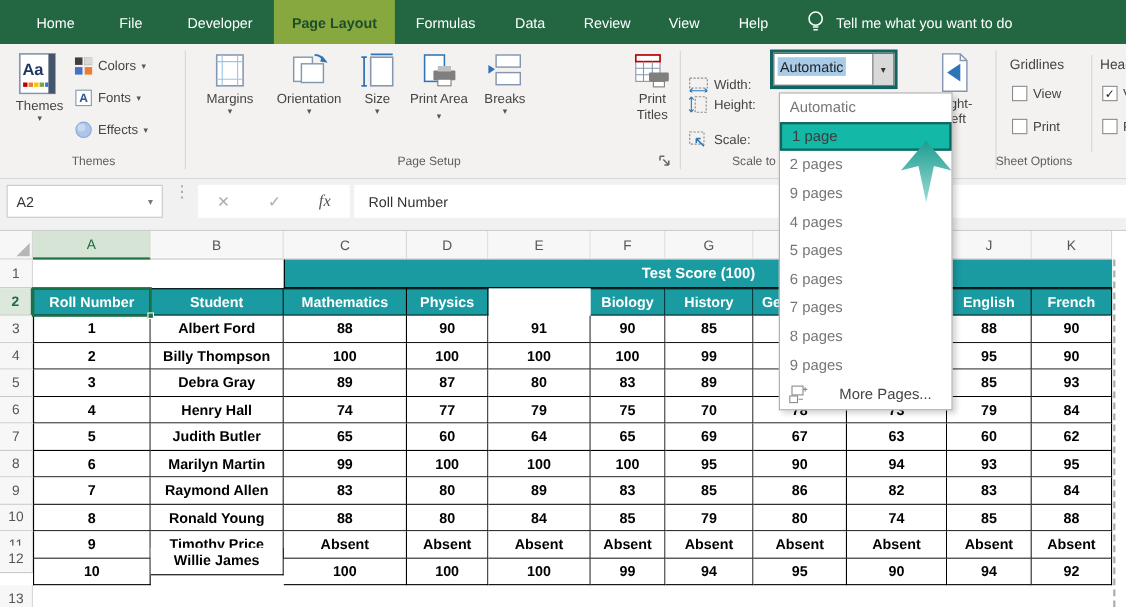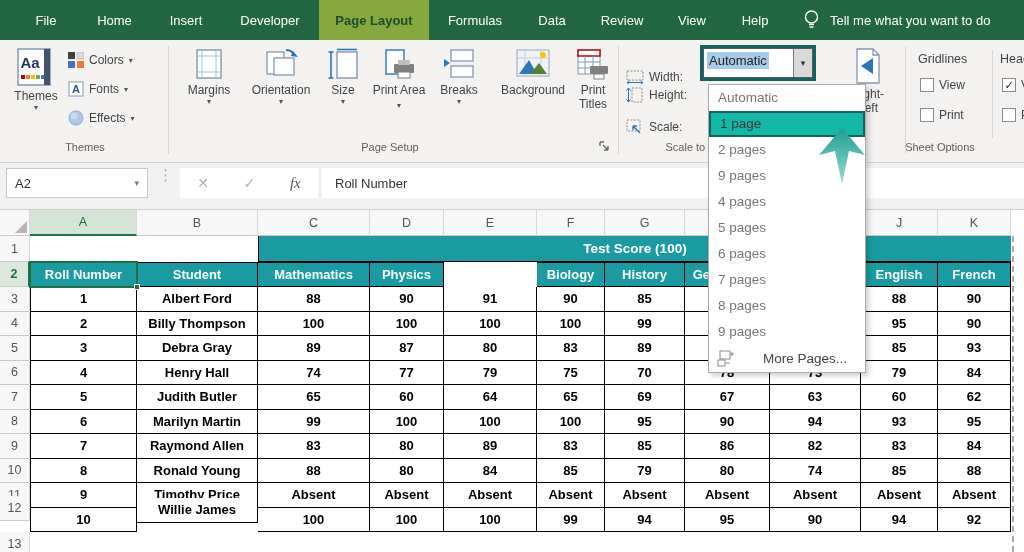--- a/index.html
+++ b/index.html
@@ -94,23 +94,22 @@
   .dd-more .mp-label { margin-left:27px; }
 
   .ann-arrow { position:absolute; left:819px; top:128px; z-index:60; }
 </style>
 </head>
 <body>
 
 <div class="screen">
 
   <div class="tabbar">
+    <div class="tab" style="width:73px">Home</div>
     <div class="tab" style="width:64px">File</div>
-    <div class="tab" style="width:73px">Home</div>
-    <div class="tab" style="width:70px">Insert</div>
     <div class="tab" style="width:98px">Developer</div>
     <div class="tab active" style="width:110px">Page Layout</div>
     <div class="tab" style="width:92px">Formulas</div>
     <div class="tab" style="width:62px">Data</div>
     <div class="tab" style="width:78px">Review</div>
     <div class="tab" style="width:62px">View</div>
     <div class="tab" style="width:64px">Help</div>
     <div class="tellme">
       <svg width="17" height="22" viewBox="0 0 17 22">
         <circle cx="8.5" cy="8" r="6" fill="none" stroke="#fff" stroke-width="1.4"></circle>
@@ -222,34 +221,20 @@
     <div class="rbtn" style="left:434px; top:8px; width:50px;">
       <div class="ric">
         <svg width="32" height="32" viewBox="0 0 32 32">
           <rect x="8" y="2" width="22" height="11" fill="#fff" stroke="#8496b0" stroke-width="1.3"></rect>
           <rect x="8" y="18" width="22" height="11" fill="#fff" stroke="#8496b0" stroke-width="1.3"></rect>
           <polygon points="1,11 7,15 1,19" fill="#2e75b6"></polygon>
         </svg>
       </div>
       <div>Breaks</div>
       <div class="chev">▾</div>
-    </div>
-    <div class="rbtn" style="left:488px; top:8px; width:90px;">
-      <div class="ric">
-        <svg width="36" height="32" viewBox="0 0 36 32">
-          <rect x="2" y="2" width="32" height="26" fill="#eef3f8" stroke="#9aa5b1"></rect>
-          <line x1="10" y1="2" x2="10" y2="28" stroke="#c5ccd4"></line>
-            <line x1="26" y1="2" x2="26" y2="28" stroke="#c5ccd4"></line>
-          <line x1="2" y1="10" x2="34" y2="10" stroke="#c5ccd4"></line>
-          <polygon points="4,26 14,12 22,26" fill="#2e75b6"></polygon>
-          <polygon points="15,26 24,15 32,26" fill="#548235"></polygon>
-          <circle cx="28" cy="7" r="3" fill="#ffc000"></circle>
-        </svg>
-      </div>
-      <div>Background</div>
     </div>
     <div class="rbtn" style="left:568px; top:8px; width:50px;">
       <div class="ric">
         <svg width="34" height="32" viewBox="0 0 34 32">
           <rect x="2" y="2" width="22" height="24" fill="#fff" stroke="#8496b0"></rect>
           <rect x="2" y="2" width="22" height="6" fill="#fff" stroke="#c00000" stroke-width="1.5"></rect>
           <line x1="9" y1="8" x2="9" y2="26" stroke="#8496b0"></line>
             <line x1="17" y1="8" x2="17" y2="26" stroke="#8496b0"></line>
           <line x1="2" y1="14" x2="24" y2="14" stroke="#8496b0"></line>
             <line x1="2" y1="20" x2="24" y2="20" stroke="#8496b0"></line>

